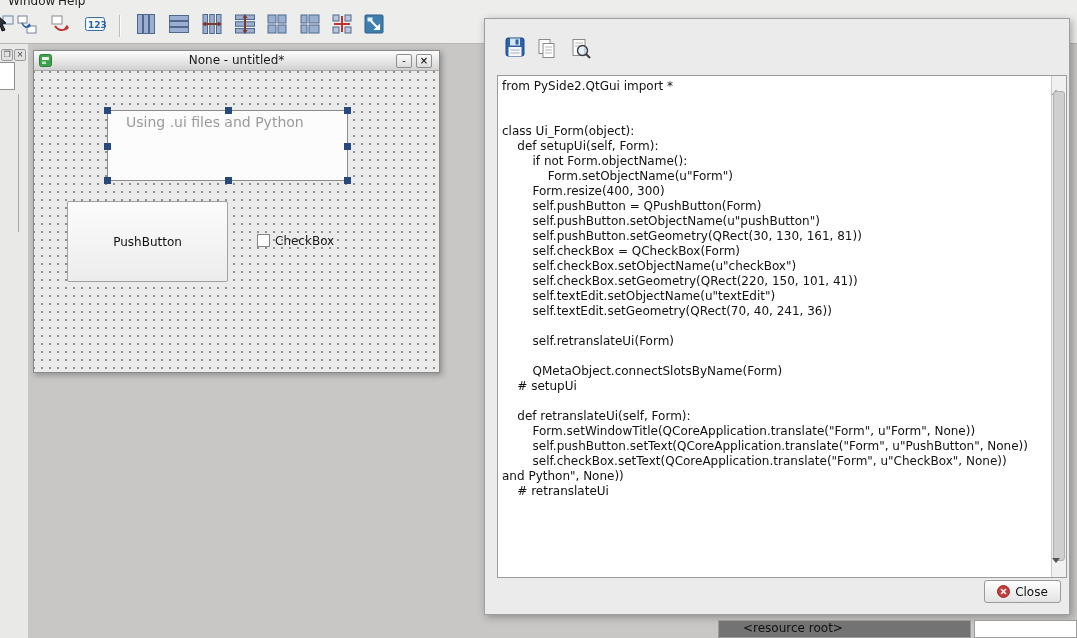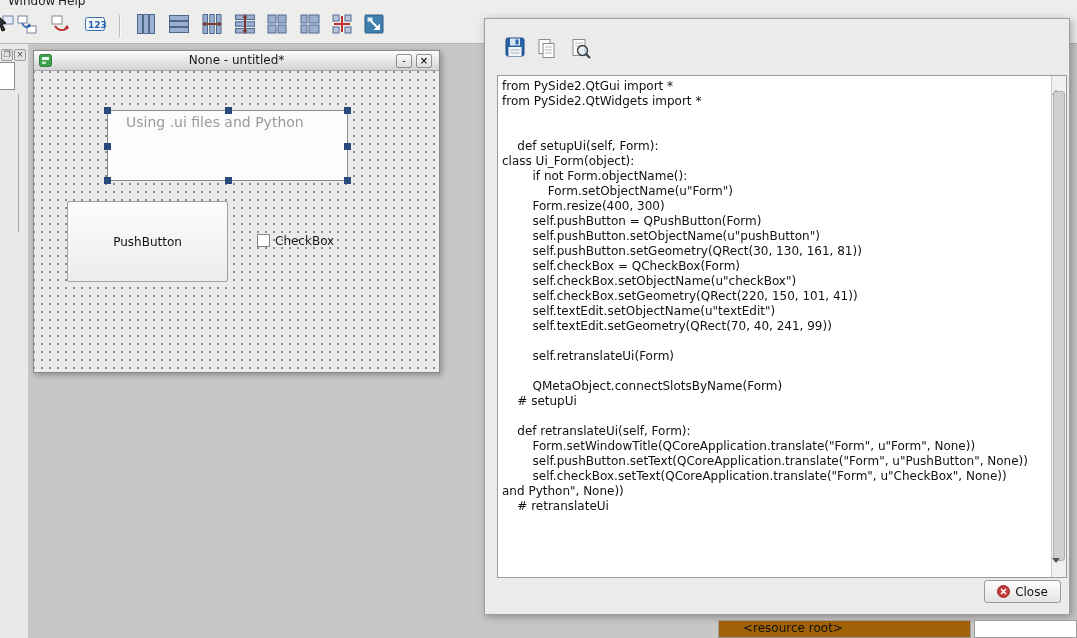--- a/index.html
+++ b/index.html
@@ -74,21 +74,21 @@
             border-bottom:5px solid #555; margin:5px auto; }
   .tri-down { width:0; height:0; border-left:4px solid transparent; border-right:4px solid transparent;
               border-top:5px solid #555; margin:5px auto; }
   .thumb { position:absolute; left:1px; right:1px; top:15px; bottom:16px;
            background:#cfcfcf; border:1px solid #b0b0b0; border-radius:3px; }
   .close-btn { position:absolute; right:8px; bottom:11px; width:77px; height:23px;
                border:1px solid #999; border-radius:3px; background:linear-gradient(#fefefe,#e3e3e3);
                display:flex; align-items:center; justify-content:center; gap:5px; font-size:12px; color:#111; }
 
   
-  .res-box1 { left:718px; top:620px; width:253px; height:18px; background:#a16207; border:1px solid #9c9c9c; }
+  .res-box1 { left:718px; top:620px; width:253px; height:18px; background:#737373; border:1px solid #9c9c9c; }
   .res-box2 { left:974px; top:620px; width:103px; height:18px; background:#fff; border:1px solid #9c9c9c; }
   .res-label { position:absolute; left:24px; top:0px; font-size:12px; color:#111; }
 </style>
 </head>
 <body>
 
 <div class="menubar abs">
   <span class="menu-item" style="left:8px">Window</span>
   <span class="menu-item" style="left:58px">Help</span>
 </div>
@@ -262,36 +262,35 @@
       <line x1="5" y1="5" x2="13" y2="5" stroke="#b5b5b5"></line>
       <line x1="5" y1="8" x2="13" y2="8" stroke="#b5b5b5"></line>
       <circle cx="12.5" cy="12.5" r="5" fill="rgba(205,225,245,0.55)" stroke="#3a3a3a" stroke-width="1.4"></circle>
       <line x1="16" y1="16" x2="20" y2="20" stroke="#3a3a3a" stroke-width="2"></line>
     </svg>
   </span>
 
   <div class="code-area">
     <div class="code-text">
         <div class="code-line">from PySide2.QtGui import *</div>
-        <div class="code-line">from PySide2.QtWidgets import *</div>
-        <div class="code-line">&nbsp;</div>
-        <div class="code-line">&nbsp;</div>
+        <div class="code-line">&nbsp;</div>
+        <div class="code-line">&nbsp;</div>
+        <div class="code-line">class Ui_Form(object):</div>
         <div class="code-line">    def setupUi(self, Form):</div>
-        <div class="code-line">class Ui_Form(object):</div>
         <div class="code-line">        if not Form.objectName():</div>
         <div class="code-line">            Form.setObjectName(u"Form")</div>
         <div class="code-line">        Form.resize(400, 300)</div>
         <div class="code-line">        self.pushButton = QPushButton(Form)</div>
         <div class="code-line">        self.pushButton.setObjectName(u"pushButton")</div>
         <div class="code-line">        self.pushButton.setGeometry(QRect(30, 130, 161, 81))</div>
         <div class="code-line">        self.checkBox = QCheckBox(Form)</div>
         <div class="code-line">        self.checkBox.setObjectName(u"checkBox")</div>
         <div class="code-line">        self.checkBox.setGeometry(QRect(220, 150, 101, 41))</div>
         <div class="code-line">        self.textEdit.setObjectName(u"textEdit")</div>
-        <div class="code-line">        self.textEdit.setGeometry(QRect(70, 40, 241, 99))</div>
+        <div class="code-line">        self.textEdit.setGeometry(QRect(70, 40, 241, 36))</div>
         <div class="code-line">&nbsp;</div>
         <div class="code-line">        self.retranslateUi(Form)</div>
         <div class="code-line">&nbsp;</div>
         <div class="code-line">        QMetaObject.connectSlotsByName(Form)</div>
         <div class="code-line">    # setupUi</div>
         <div class="code-line">&nbsp;</div>
         <div class="code-line">    def retranslateUi(self, Form):</div>
         <div class="code-line">        Form.setWindowTitle(QCoreApplication.translate("Form", u"Form", None))</div>
         <div class="code-line">        self.pushButton.setText(QCoreApplication.translate("Form", u"PushButton", None))</div>
         <div class="code-line">        self.checkBox.setText(QCoreApplication.translate("Form", u"CheckBox", None))</div>

